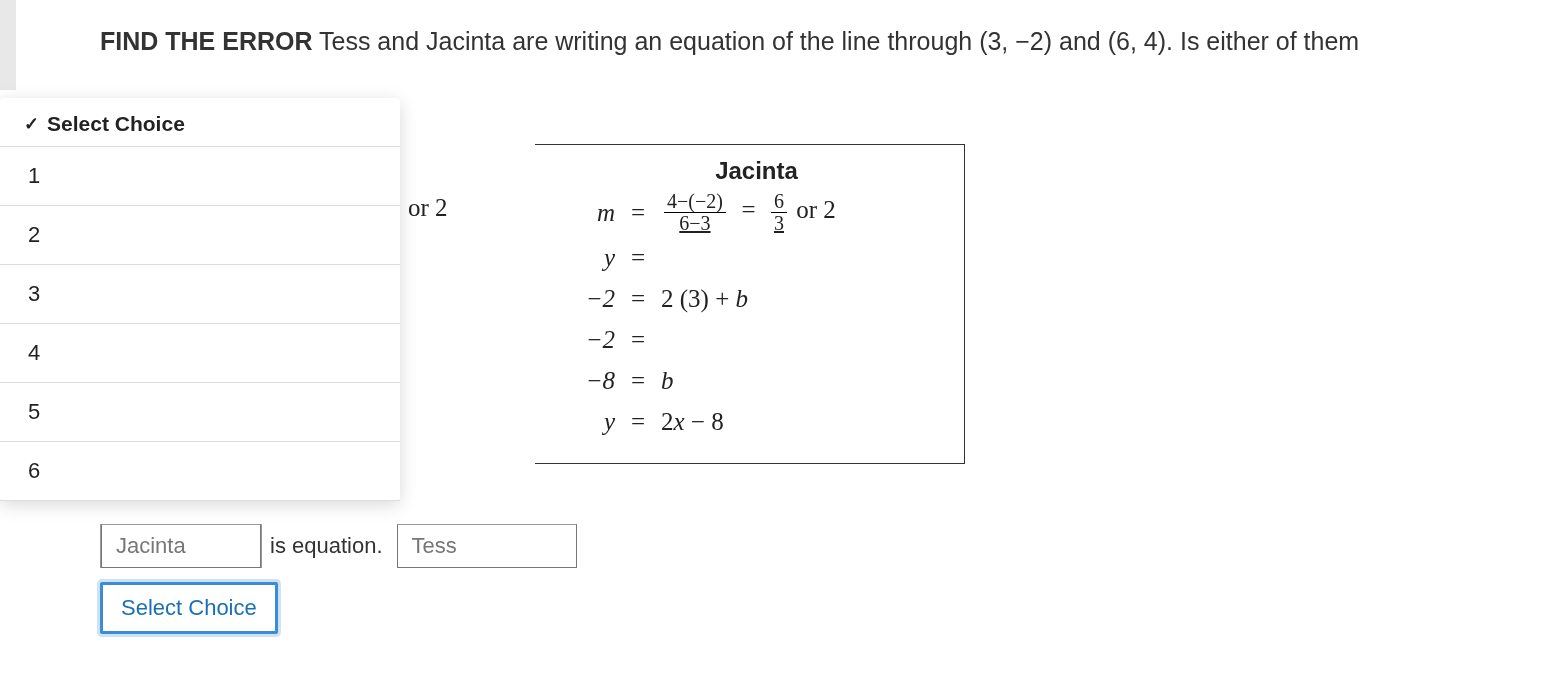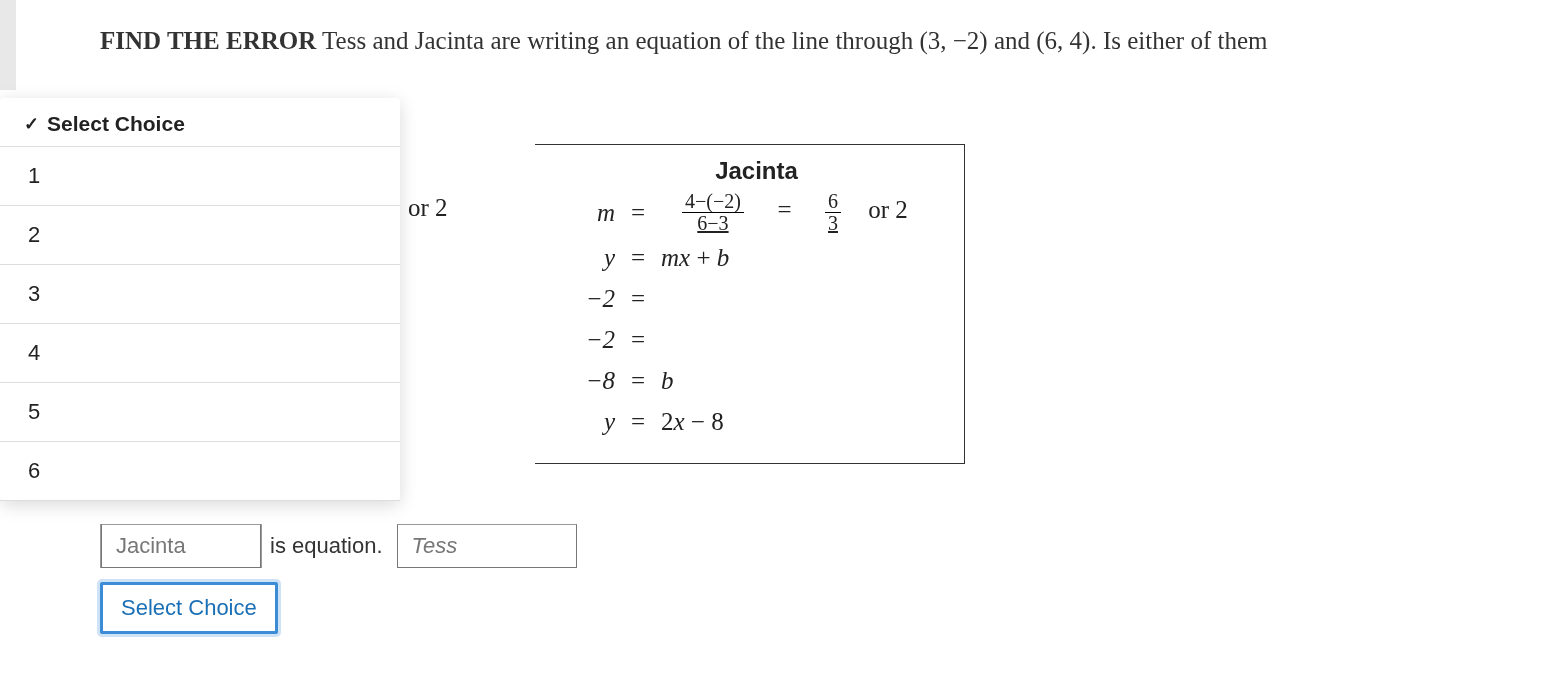--- a/index.html
+++ b/index.html
@@ -16,21 +16,21 @@
   .gray-strip {
     position: absolute;
     left: 0; top: 0;
     width: 16px; height: 90px;
     background: #e8e8e8;
   }
   .problem-text {
     position: absolute;
     left: 100px; top: 22px;
     width: 1420px;
-    font-family: Liberation Serif, serif;
+    font-family: Liberation Sans, sans-serif;
     font-size: 25px;
     line-height: 1.55;
     color: #333;
   }
   .problem-text .bold { font-weight: bold; }
   .dropdown {
     position: absolute;
     left: 0; top: 98px;
     width: 400px;
     background: #fff;
@@ -86,21 +86,21 @@
   }
   .jwork-row .lhs { width: 46px; text-align: right; font-style: italic; }
   .jwork-row .eq { width: 18px; text-align: center; }
   .jwork-row .rhs { flex: 1; }
   .frac {
     display: inline-block;
     vertical-align: middle;
     text-align: center;
     font-size: 20px;
     line-height: 1.05;
-    margin: 0 21px;
+    margin: 0 3px;
   }
   .frac .num { display:block; border-bottom: 1.3px solid #000; padding: 0 3px; }
   .frac .den { display:block; padding: 0 3px; text-decoration: underline; }
   .answer-row {
     position: absolute;
     left: 100px; top: 524px;
     display: flex;
     align-items: center;
     gap: 0;
     font-size: 22px;
@@ -110,21 +110,21 @@
   .answer-box {
     border: 1px solid #777;
     border-top: 1px solid #999;
     padding: 8px 14px;
     min-width: 160px;
     height: 44px;
     display: flex;
     align-items: center;
     color: #777;
   }
-  .answer-box.tess { min-width: 180px; margin: 0 1px 0 6px; font-style: italic; }
+  .answer-box.tess { min-width: 180px; margin: 0 1px 0 6px; }
   .answer-text { margin: 0 8px; }
   .answer-text .ital { font-style: italic; }
   .select-choice-btn {
     position: absolute;
     left: 100px; top: 582px;
     border: 3px solid #3b8bd6;
     border-radius: 2px;
     box-shadow: 0 0 0 3px rgba(59,139,214,0.25);
     padding: 10px 18px;
     color: #1a6fb5;
@@ -173,25 +173,25 @@
         <span class="num">6</span>
         <span class="den">3</span>
       </span>
       <span>  or  2</span>
     </span>
   </div>
 
   <div class="jwork-row">
     <span class="lhs" style="font-style:italic">y</span>
     <span class="eq">=</span>
-    <span class="rhs"><i>mx</i> + <i>b</i></span>
   </div>
   <div class="jwork-row">
     <span class="lhs">−2</span>
     <span class="eq">=</span>
+    <span class="rhs">2 (3) + <i>b</i></span>
   </div>
   <div class="jwork-row">
     <span class="lhs">−2</span>
     <span class="eq">=</span>
   </div>
   <div class="jwork-row">
     <span class="lhs">−8</span>
     <span class="eq">=</span>
     <span class="rhs" style="font-style:italic">b</span>
   </div>

